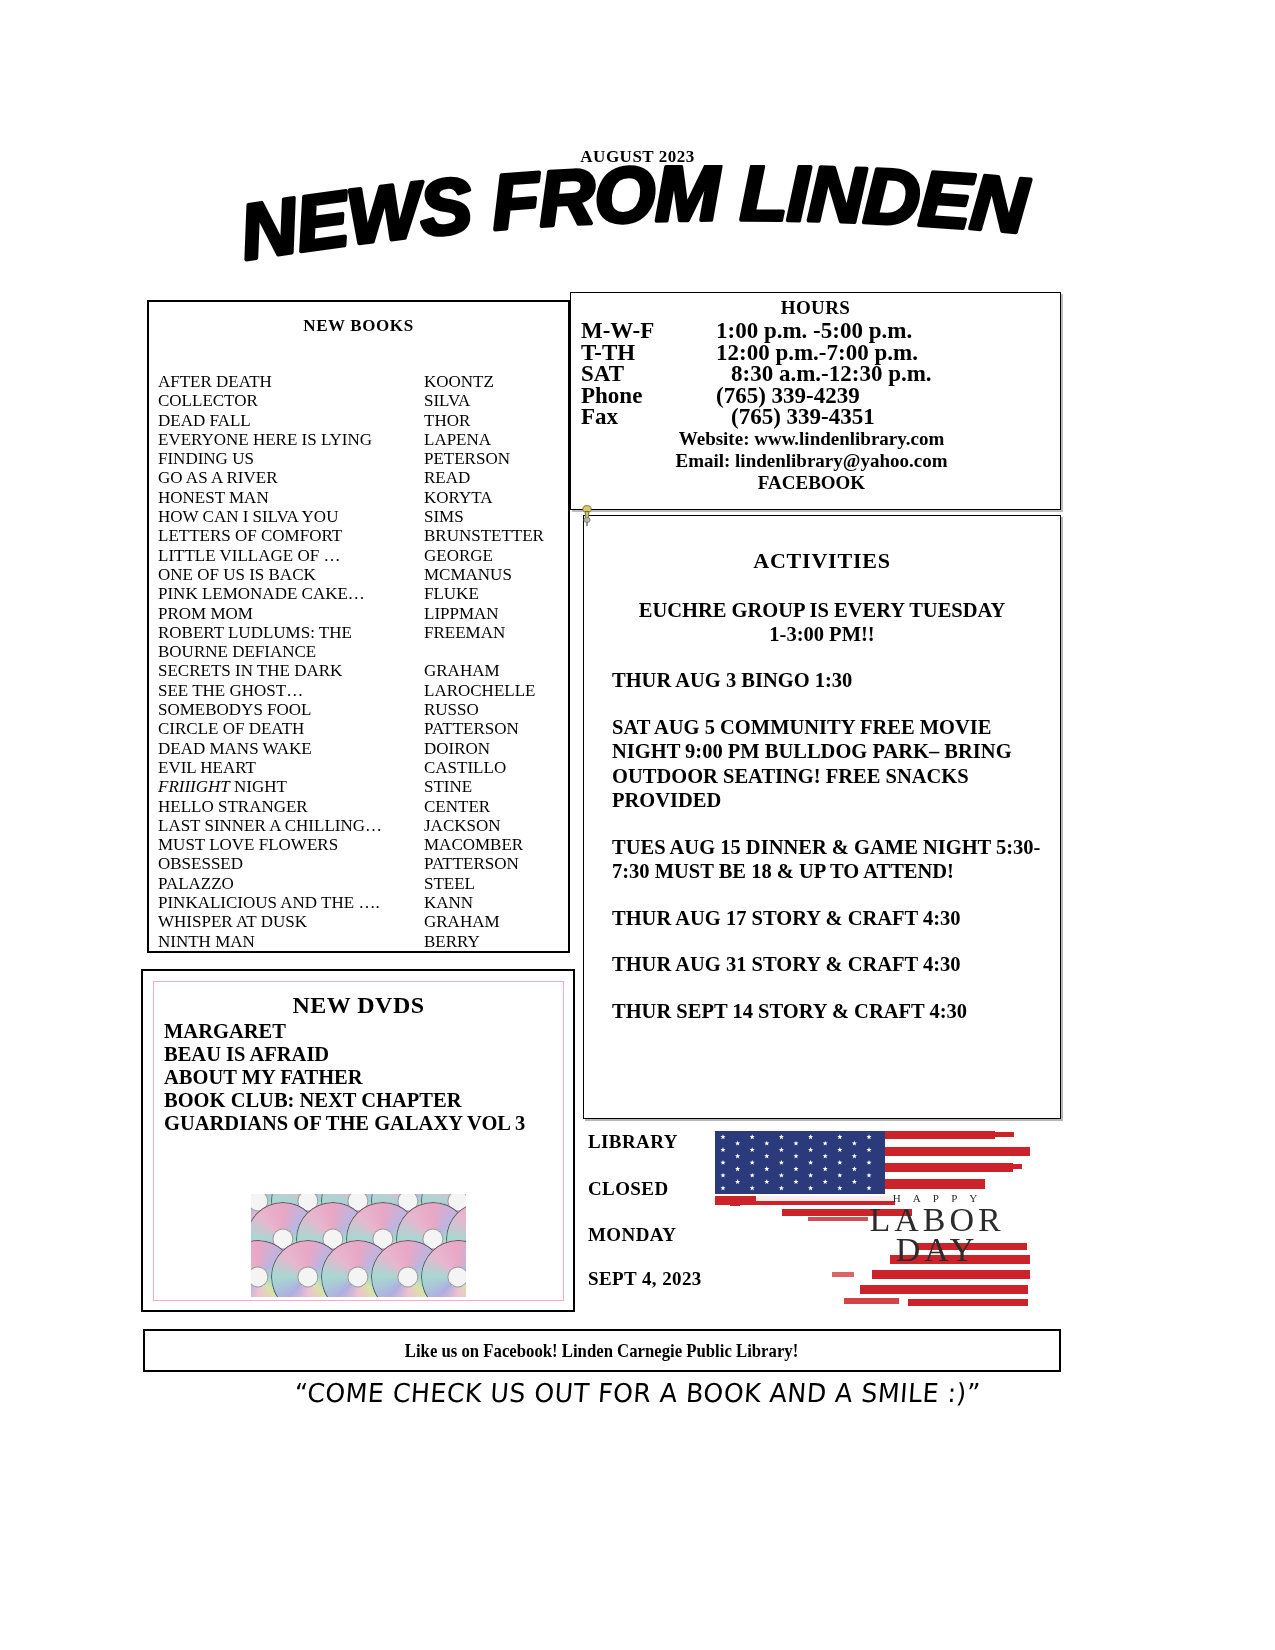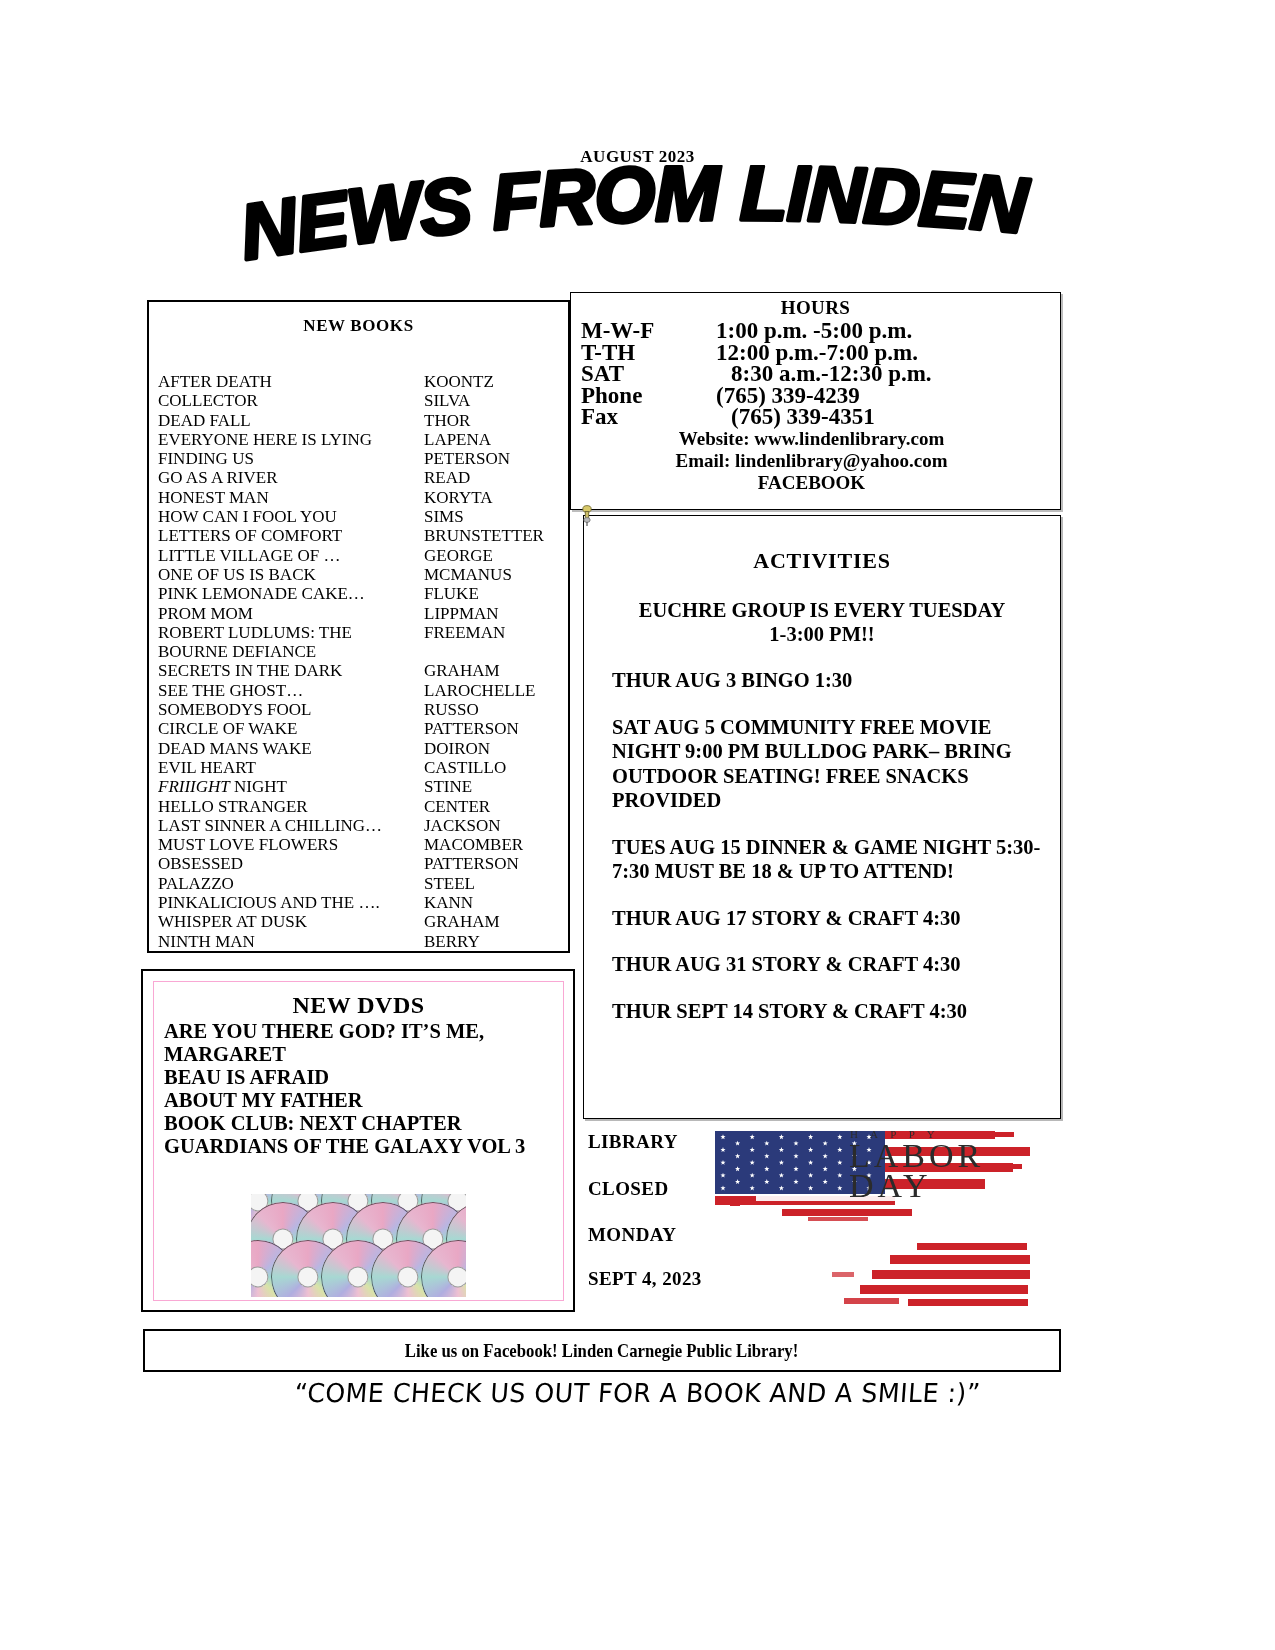--- a/index.html
+++ b/index.html
@@ -246,23 +246,23 @@
   #closed-line-3 { top: 1224px; }
   #closed-line-4 { top: 1268px; }
 
   .flag-art {
     position: absolute;
     left: 712px; top: 1126px;
     width: 320px; height: 185px;
   }
   .labor-wordmark {
     position: absolute;
-    left: 845px; top: 1128px;
+    left: 845px; top: 1192px;
     width: 180px;
-    text-align: left;
+    text-align: center;
     font-family: "Liberation Serif", "DejaVu Serif", serif;
     color: #2b2b2b;
   }
   .labor-happy {
     font-size: 11px;
     letter-spacing: 5px;
     margin-left: 5px;
   }
   .labor-big {
     font-size: 34px;
@@ -344,21 +344,21 @@
         </div>
         <div class="book-row">
           <div class="book-title">GO AS A RIVER</div>
           <div class="book-author">READ</div>
         </div>
         <div class="book-row">
           <div class="book-title">HONEST MAN</div>
           <div class="book-author">KORYTA</div>
         </div>
         <div class="book-row">
-          <div class="book-title">HOW CAN I FOOL YOU</div>
+          <div class="book-title">HOW CAN I SILVA YOU</div>
           <div class="book-author">SIMS</div>
         </div>
         <div class="book-row">
           <div class="book-title">LETTERS OF COMFORT</div>
           <div class="book-author">BRUNSTETTER</div>
         </div>
         <div class="book-row">
           <div class="book-title">LITTLE VILLAGE OF …</div>
           <div class="book-author">GEORGE</div>
         </div>
@@ -388,21 +388,21 @@
         </div>
         <div class="book-row">
           <div class="book-title">SEE THE GHOST…</div>
           <div class="book-author">LAROCHELLE</div>
         </div>
         <div class="book-row">
           <div class="book-title">SOMEBODYS FOOL</div>
           <div class="book-author">RUSSO</div>
         </div>
         <div class="book-row">
-          <div class="book-title">CIRCLE OF WAKE</div>
+          <div class="book-title">CIRCLE OF DEATH</div>
           <div class="book-author">PATTERSON</div>
         </div>
         <div class="book-row">
           <div class="book-title">DEAD MANS WAKE</div>
           <div class="book-author">DOIRON</div>
         </div>
         <div class="book-row">
           <div class="book-title">EVIL HEART</div>
           <div class="book-author">CASTILLO</div>
         </div>
@@ -497,21 +497,20 @@
         <div class="act-item">THUR AUG 17 STORY &amp; CRAFT 4:30</div>
         <div class="act-item">THUR AUG 31 STORY &amp; CRAFT 4:30</div>
         <div class="act-item">THUR SEPT 14 STORY &amp; CRAFT 4:30</div>
       </div>
   </div>
 
   <div class="box" id="new-dvds-outer">
     <div id="new-dvds-inner">
       <div class="dvds-title">NEW DVDS</div>
       <div class="dvds-list" id="dvds-list">
-          <div class="dvd-item">ARE YOU THERE GOD? IT’S ME,</div>
           <div class="dvd-item">MARGARET</div>
           <div class="dvd-item">BEAU IS AFRAID</div>
           <div class="dvd-item">ABOUT MY FATHER</div>
           <div class="dvd-item">BOOK CLUB: NEXT CHAPTER</div>
           <div class="dvd-item">GUARDIANS OF THE GALAXY VOL 3</div>
         </div>
       <div class="dvd-art-wrap">
         <div class="dvd-art" id="dvd-art">
             <div class="disc" style="width: 74px; height: 74px; left: -30px; top: -30px;"></div>
             <div class="disc" style="width: 74px; height: 74px; left: 20px; top: -30px;"></div>

